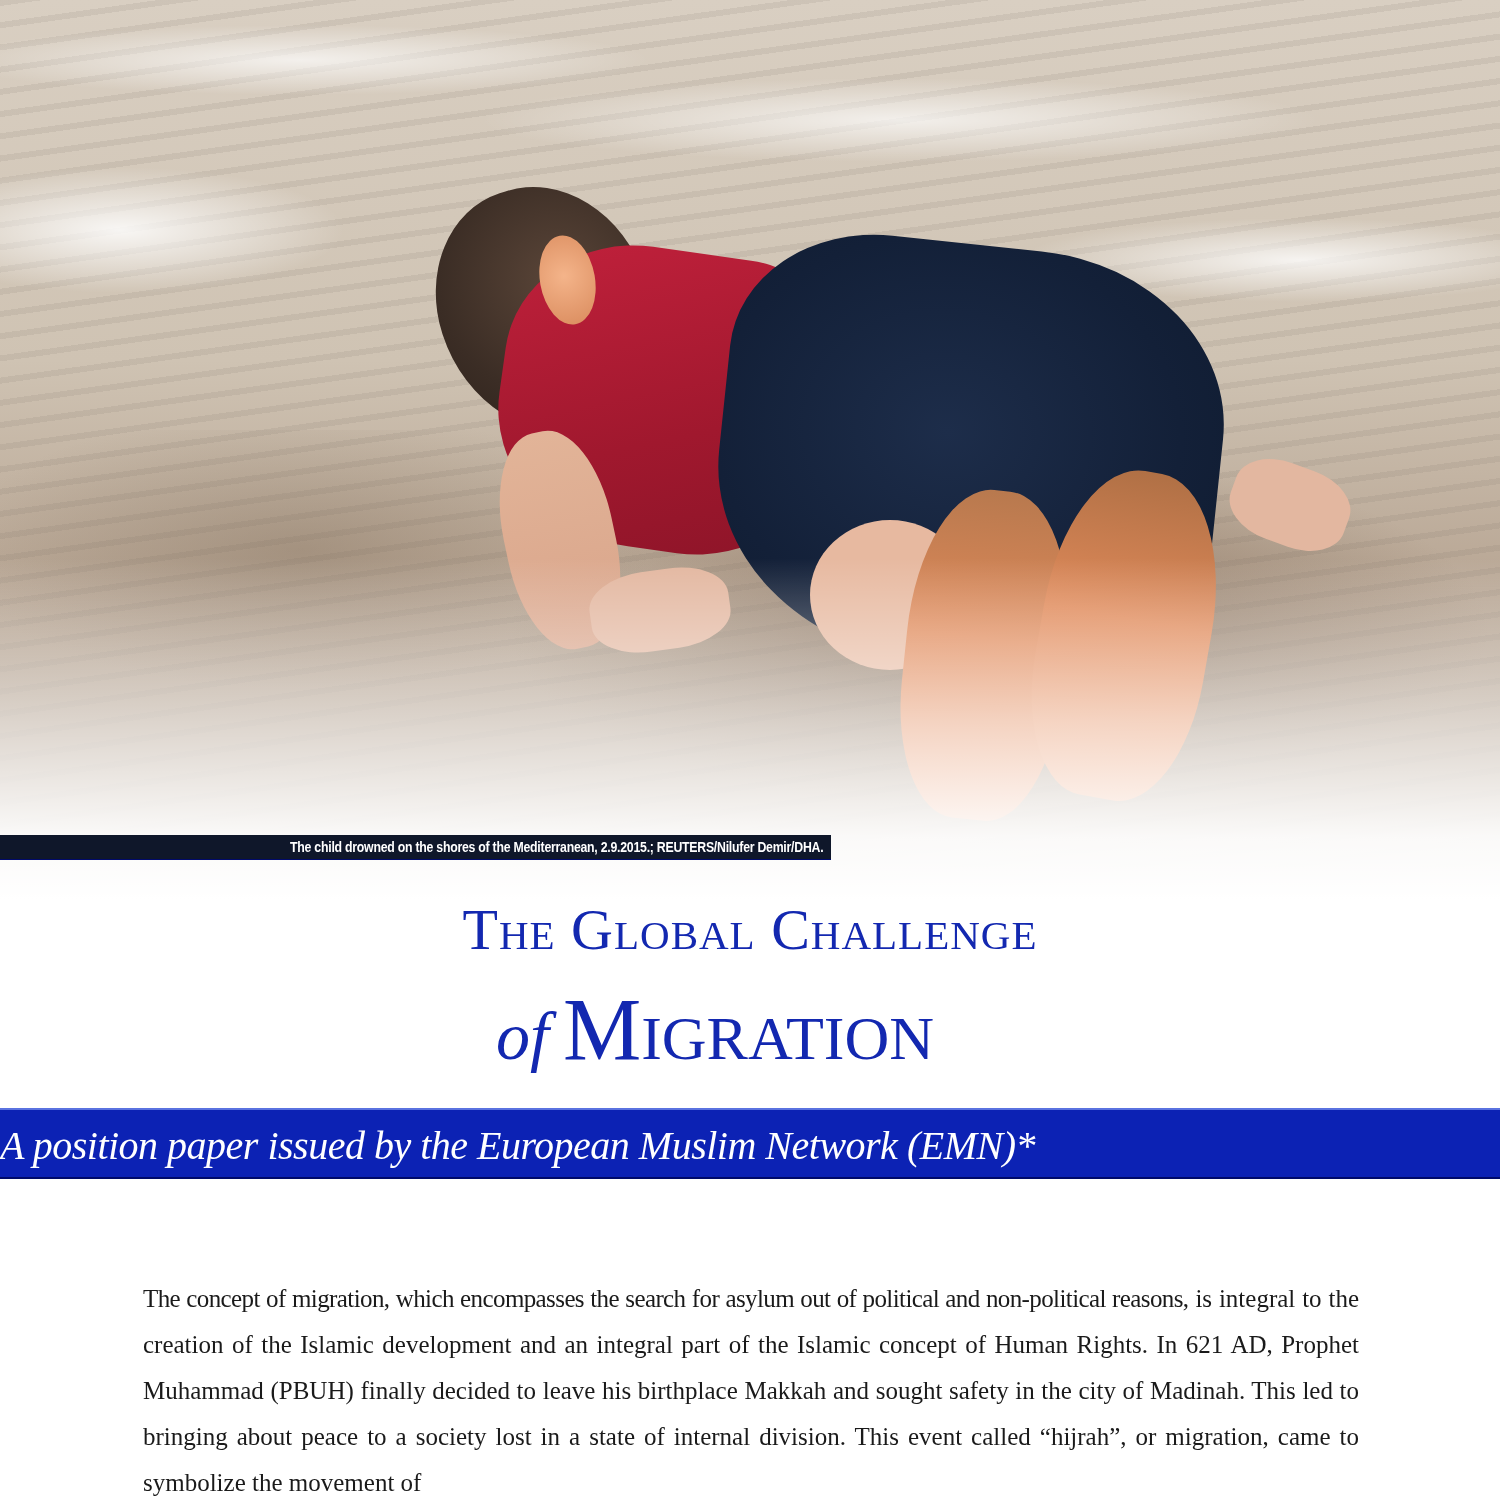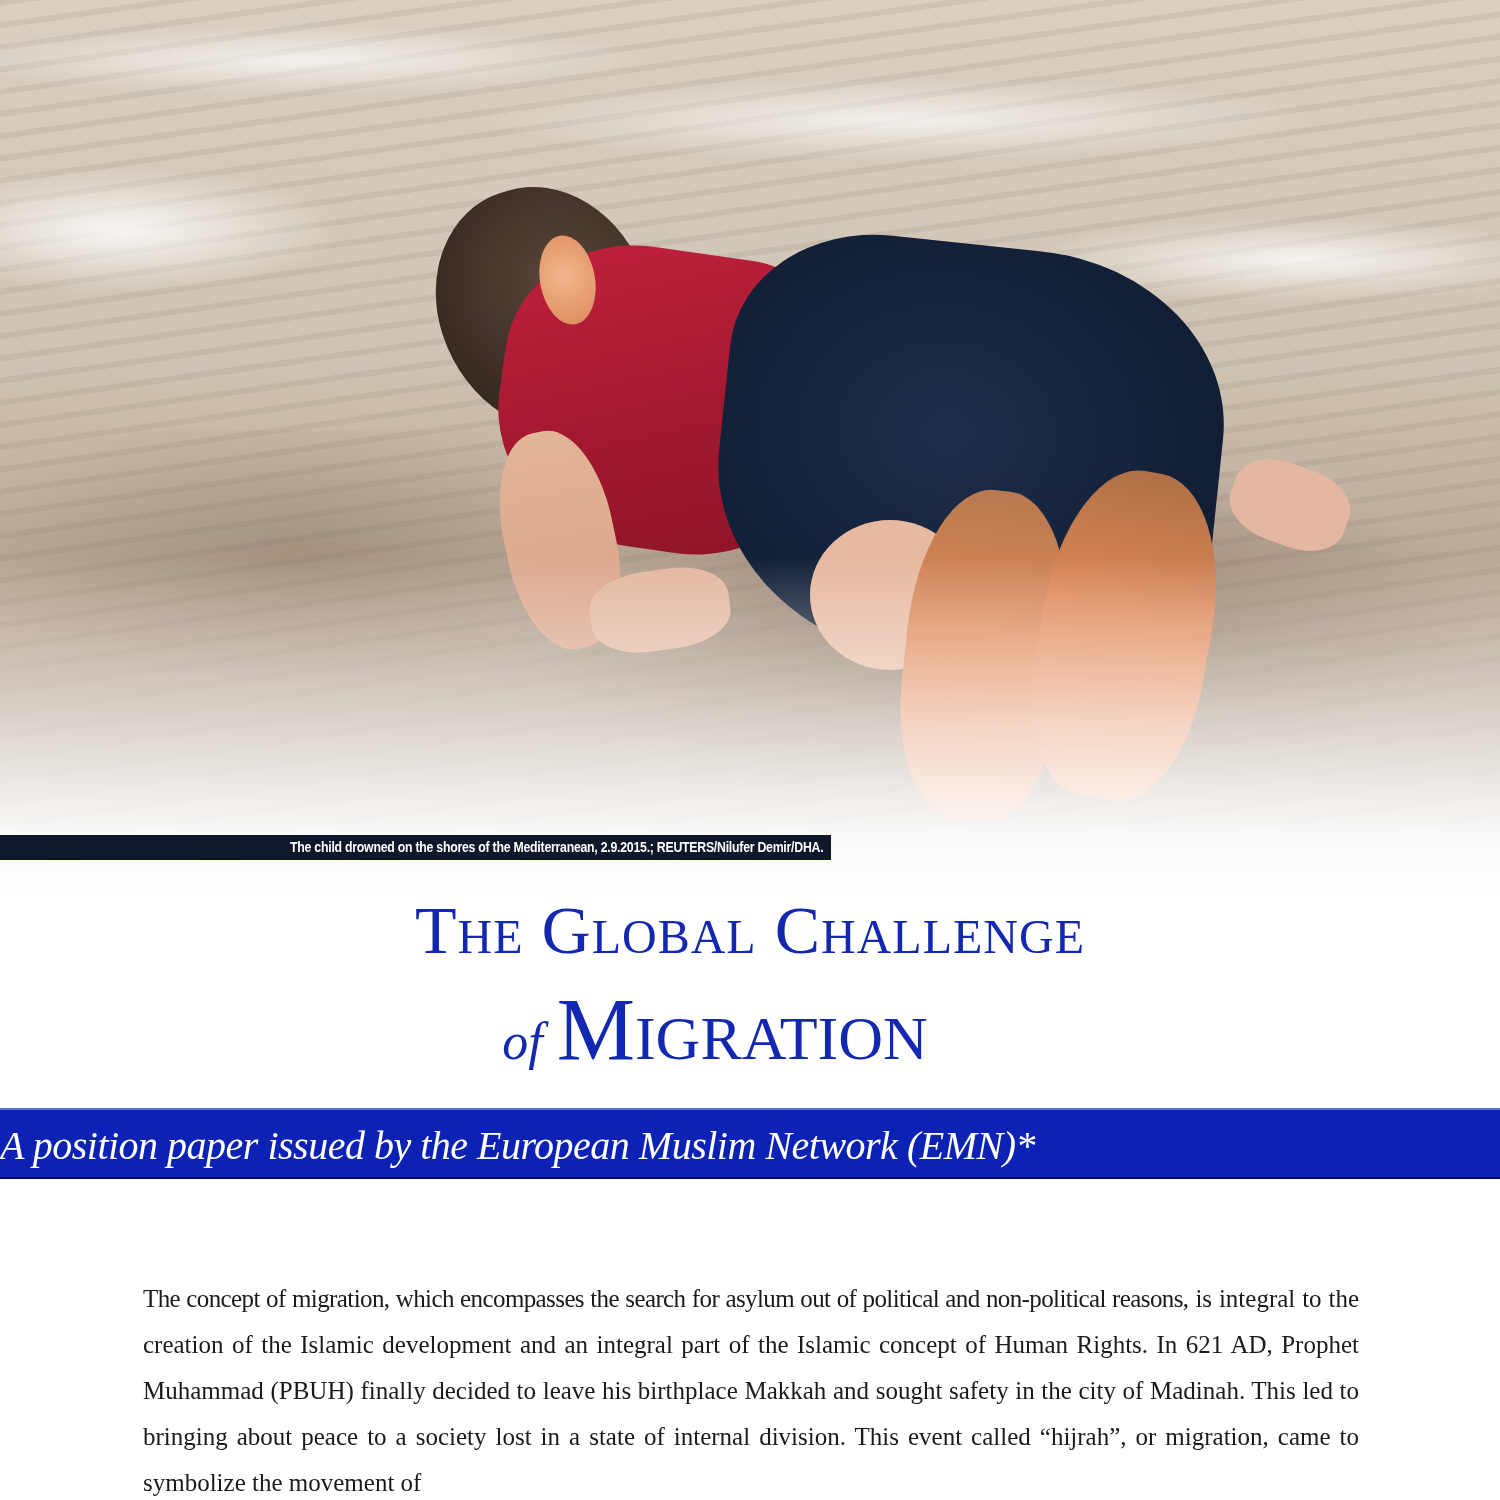--- a/index.html
+++ b/index.html
@@ -69,31 +69,31 @@
     transform-origin: right center;
     white-space: nowrap;
   }
 
   .title-wrap {
     position: absolute; left: 0; top: 880px; width: 1500px; text-align: center;
     color: #1328b0;
     font-family: "Liberation Serif", serif;
   }
   .title-line1 {
-    font-size: 68px; line-height: 100px;
+    font-size: 58px; line-height: 100px;
     letter-spacing: 1px;
     font-variant: small-caps;
     margin-left: 0px;
   }
   .title-line2 {
     font-size: 88px; line-height: 100px;
     margin-left: -70px;
   }
   .title-line2 .of {
-    font-style: italic; font-size: 52px; margin-right: 14px;
+    font-style: italic; font-size: 68px; margin-right: 14px;
   }
 
   .subtitle-band {
     position: absolute; left: 0; top: 1108px; width: 1500px; height: 67px;
     background: #0c22b4;
     border-top: 2px solid #5a72e0;
     border-bottom: 2px solid #000a6a;
   }
   .subtitle-text {
     position: absolute; left: 0; width: 1500px; top: 12px; text-align: left;

